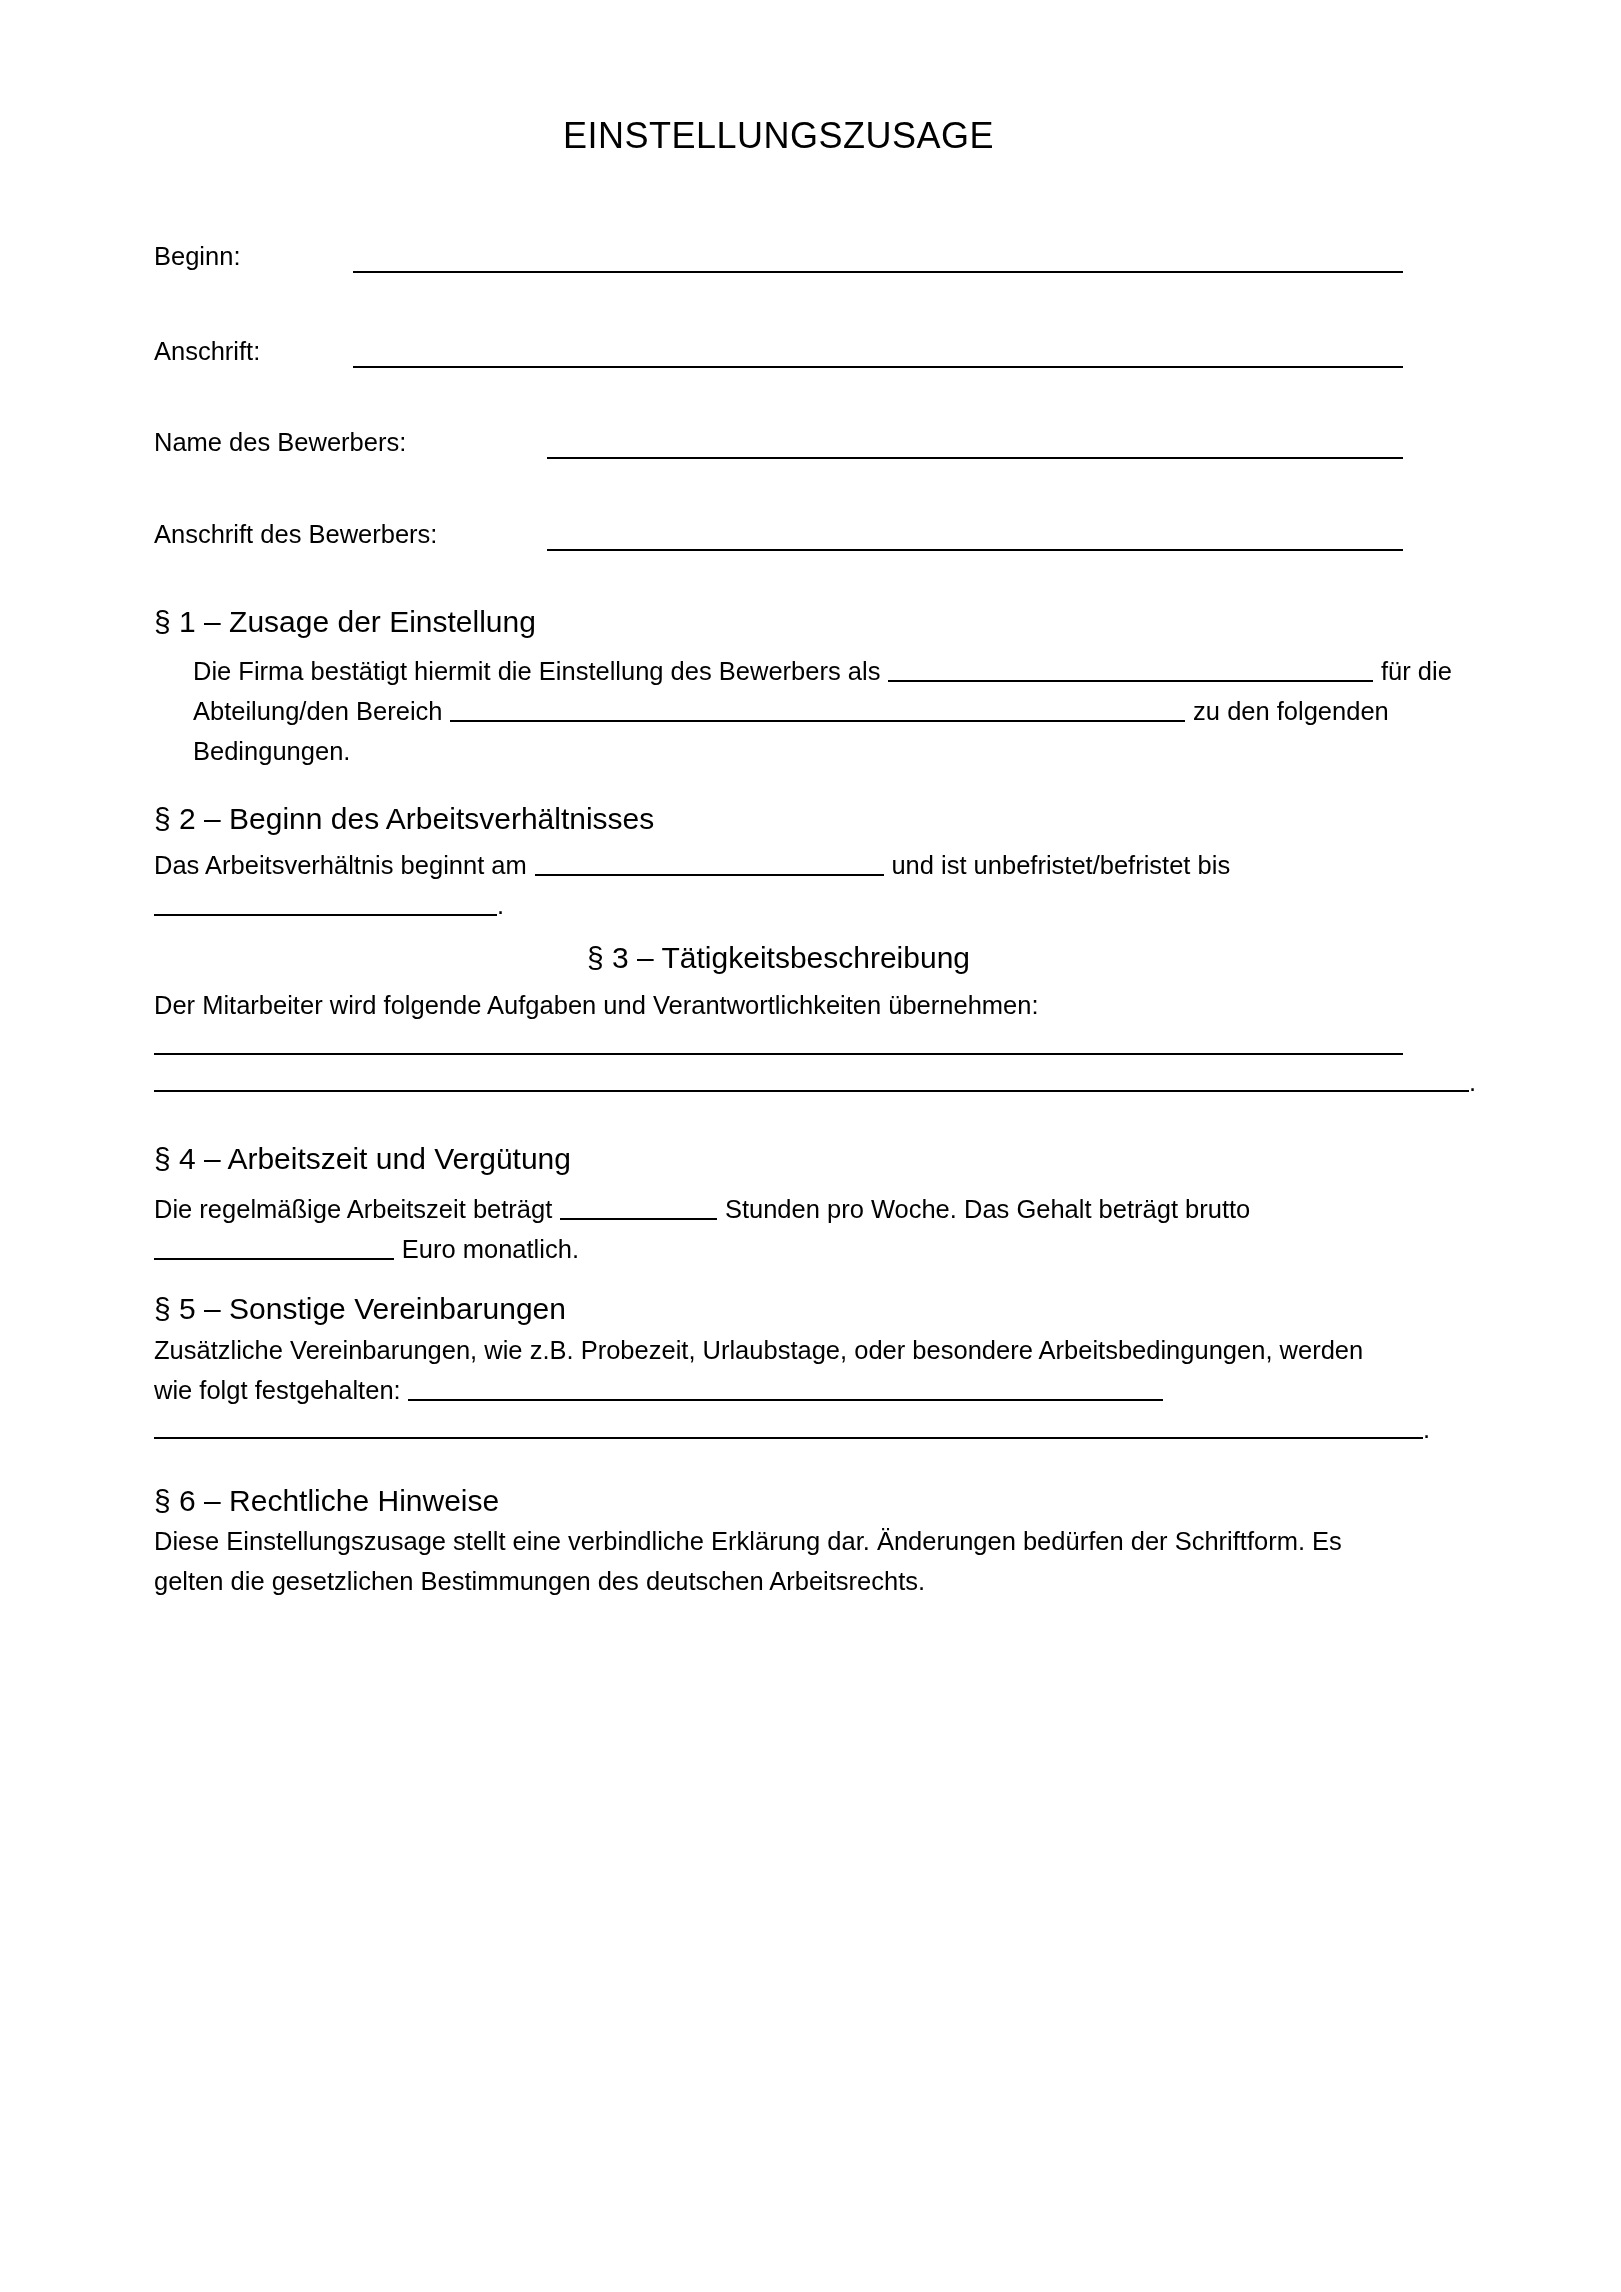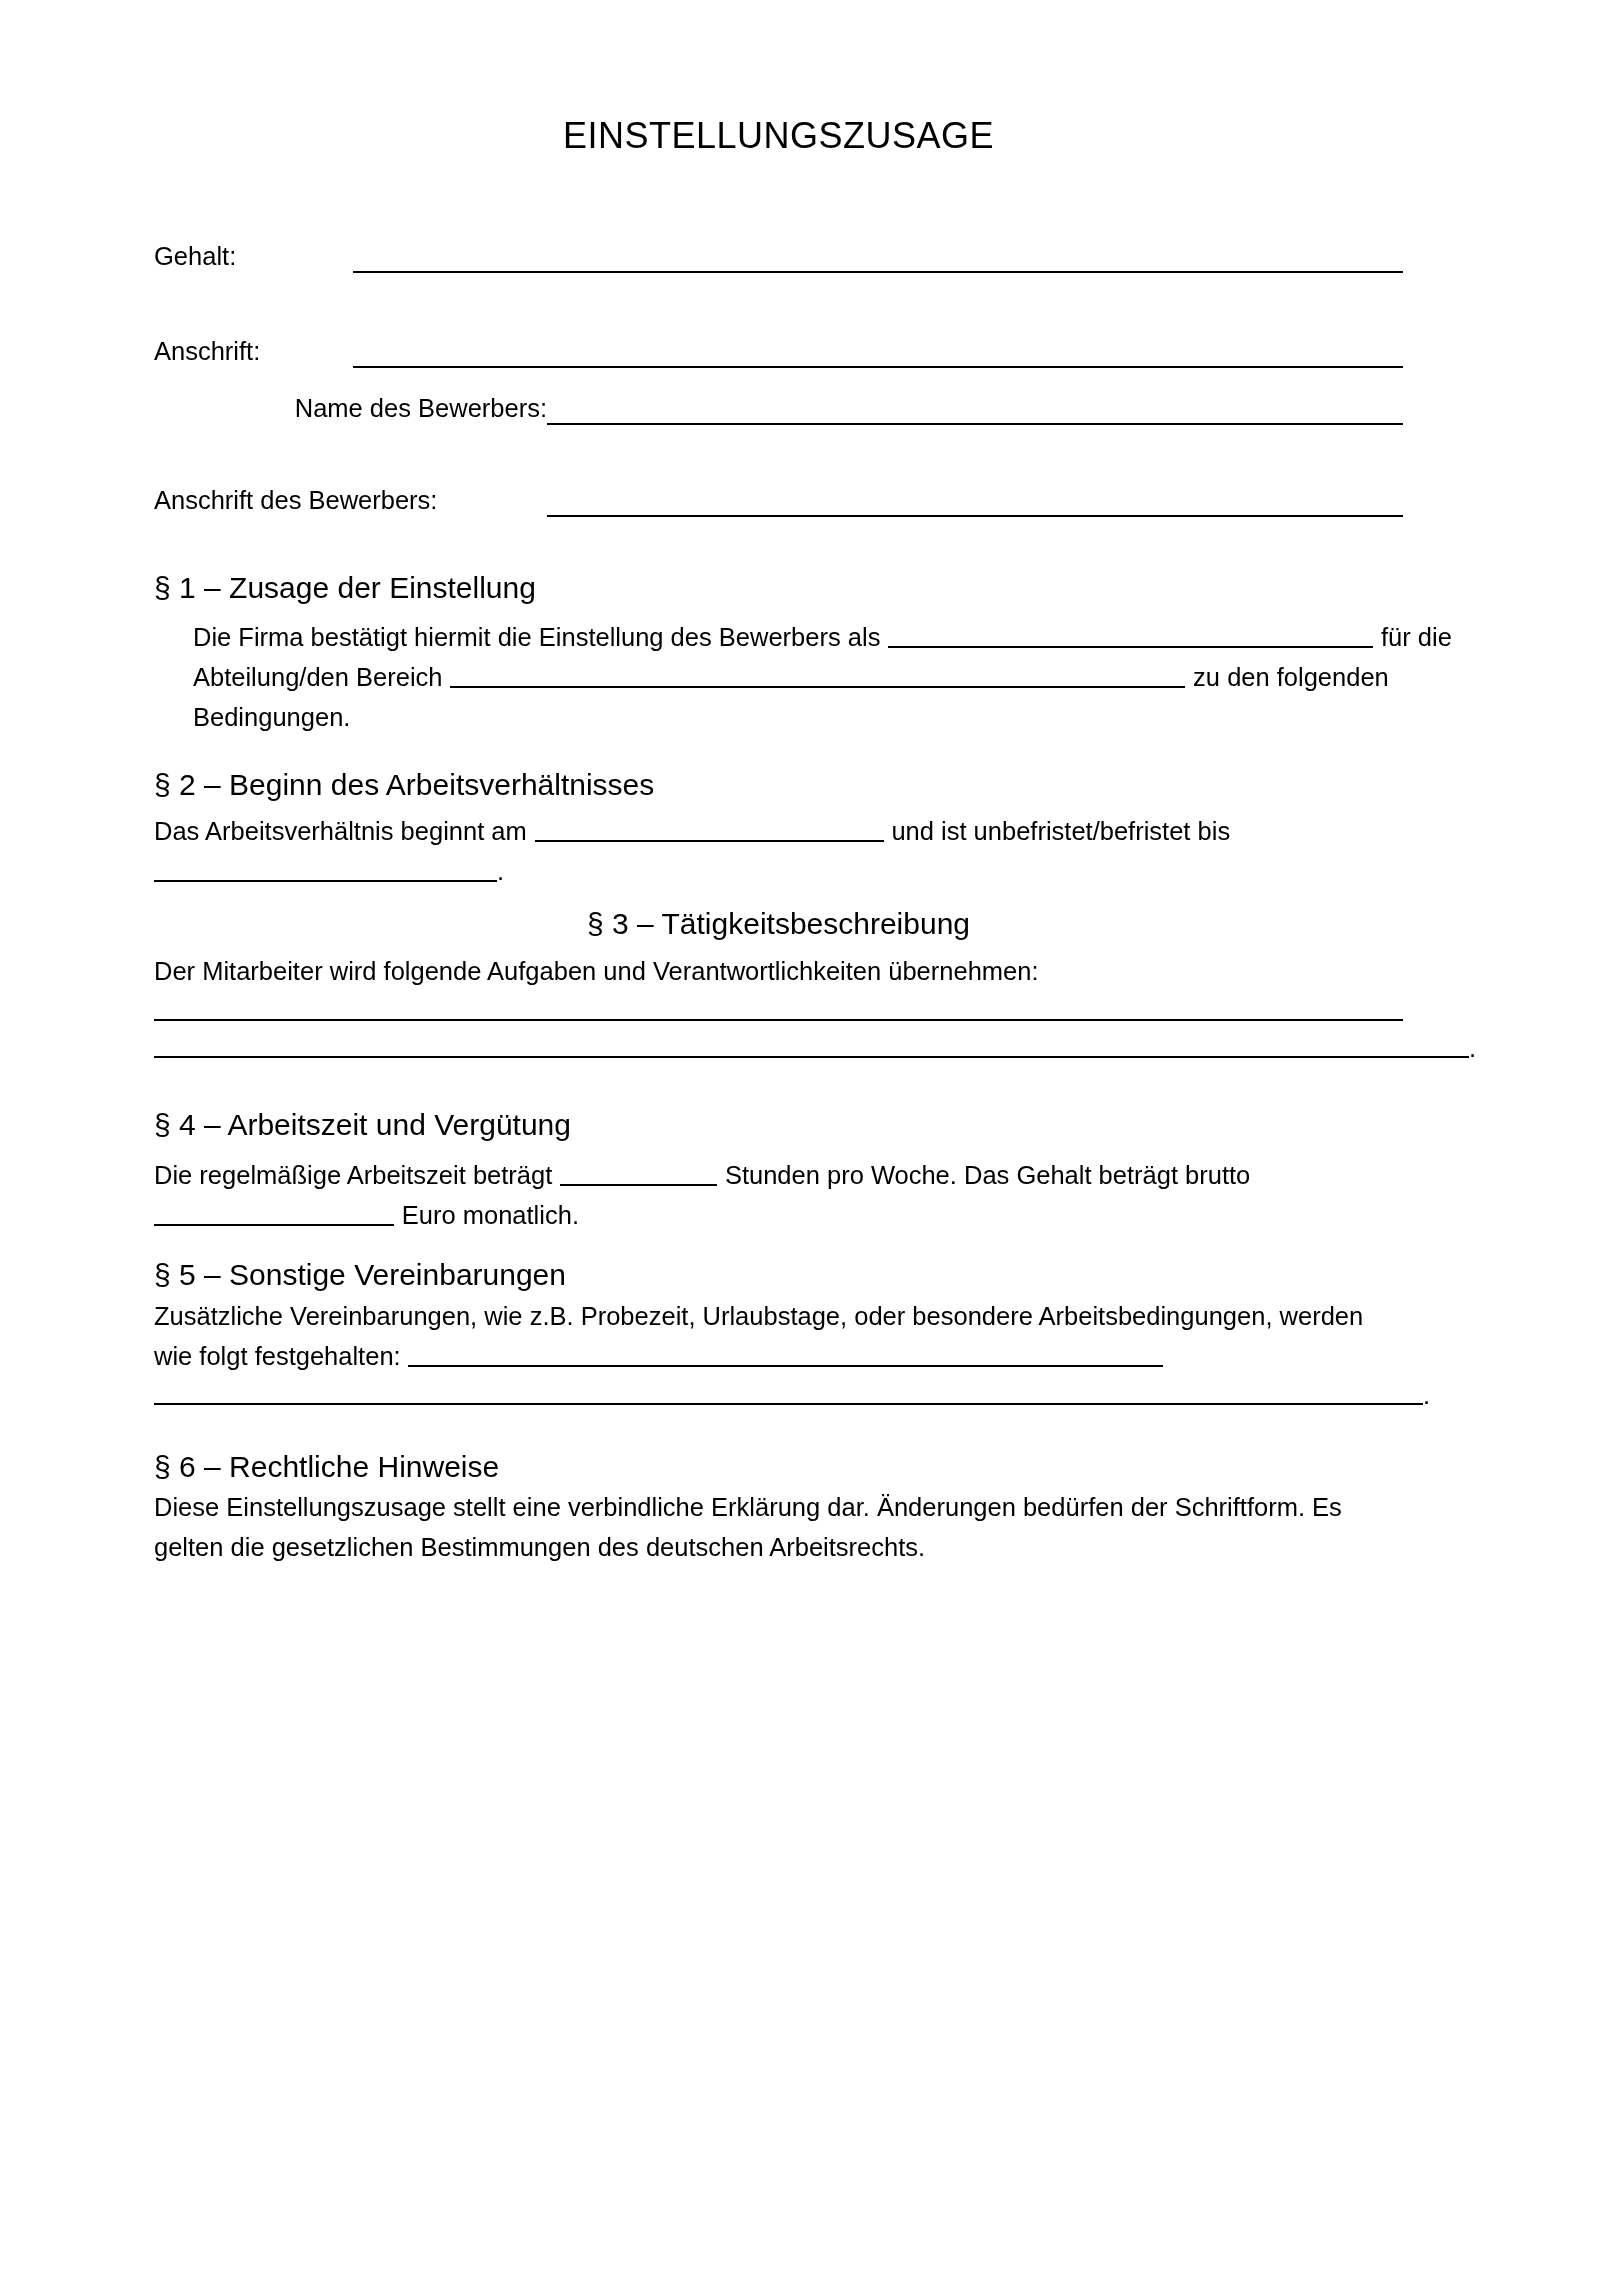--- a/index.html
+++ b/index.html
@@ -33,21 +33,21 @@
   .label-w1 { width: 199px; }
   .label-w2 { width: 393px; }
   .fill-line {
     flex: 1 1 auto;
     height: 29px;
     border-bottom: 2.9px solid #000;
   }
   .fill-line.thin { border-bottom-width: 2px; }
   .row-1 { margin-top: 83px; }
   .row-2 { margin-top: 62px; }
-  .row-3 { margin-top: 24px; text-align: right; }
+  .row-3 { margin-top: 58px; }
   .row-4 { margin-top: 59px; }
   
   .section-heading {
     font-size: 30px;
     font-weight: 400;
     line-height: 35px;
   }
   .h-s1 { margin-top: 53px; }
   .h-s2 { margin-top: 30px; }
   .h-s3 { margin-top: 15px; text-align: center; }
@@ -80,21 +80,21 @@
   .blank.wide-dot { width: 1269px; }
 </style>
 </head>
 <body>
 
 <div class="page">
 
   <div class="doc-title">EINSTELLUNGSZUSAGE</div>
 
   <div class="field-row row-1">
-    <span class="field-label label-w1">Gehalt:</span>
+    <span class="field-label label-w1">Beginn:</span>
     <span class="fill-line"></span>
   </div>
 
   <div class="field-row row-2">
     <span class="field-label label-w1">Anschrift:</span>
     <span class="fill-line thin"></span>
   </div>
 
   <div class="field-row row-3">
     <span class="field-label label-w2">Name des Bewerbers:</span>

